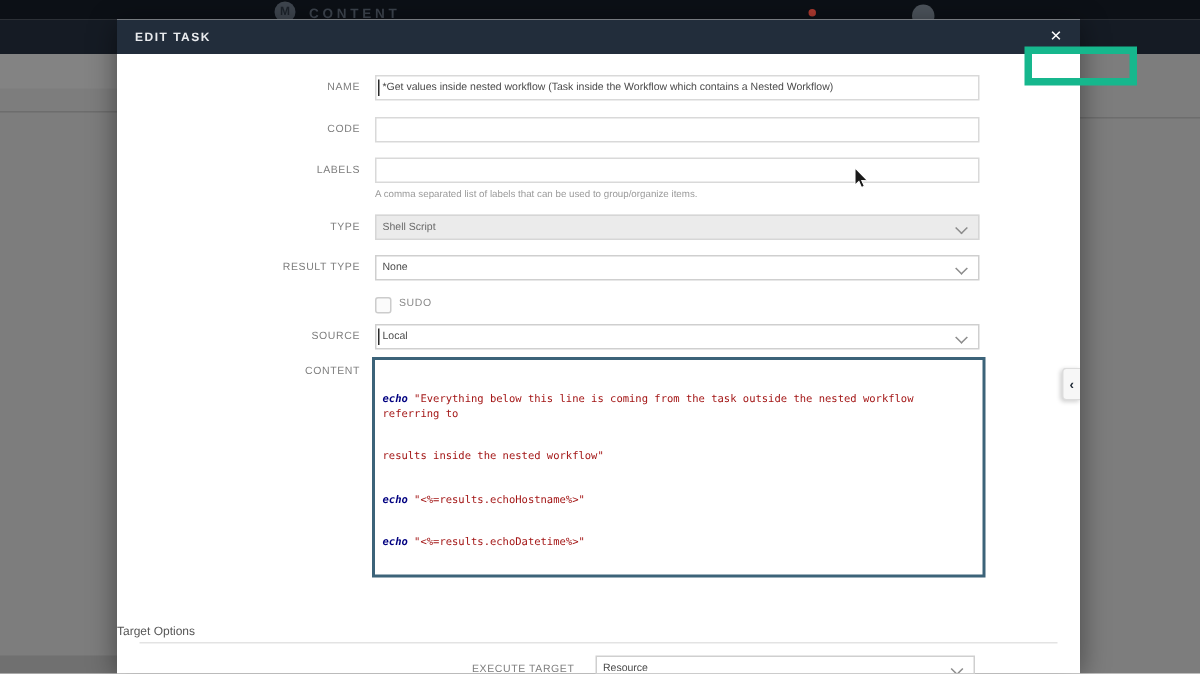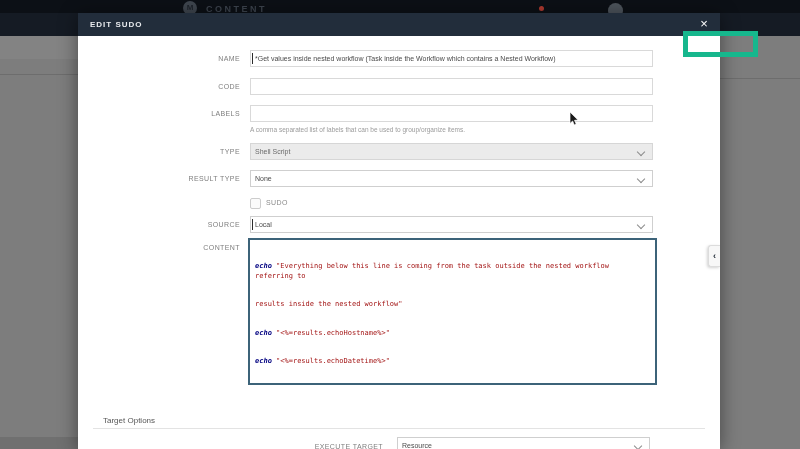--- a/index.html
+++ b/index.html
@@ -49,21 +49,21 @@
     font-family:"DejaVu Sans Mono", monospace;font-size:7px;line-height:9.5px;white-space:pre-wrap;}
   .code-line{min-height:9.5px;}
   .code-kw{color:#000080;font-weight:bold;font-style:italic;}
   .code-str{color:#a31515;}
 
   .panel-toggle{position:absolute;left:630px;top:232px;width:12px;height:22px;box-sizing:border-box;
     background:#f7f7f7;border:1px solid #dcdcdc;border-right:none;border-radius:3px 0 0 3px;
     box-shadow:-1px 1px 3px rgba(0,0,0,0.18);text-align:center;line-height:20px;font-size:9px;
     color:#1d2733;font-weight:bold;cursor:pointer;}
 
-  .section-heading{position:absolute;left:25px;top:403px;font-size:8px;color:#565656;}
+  .section-heading{position:absolute;left:0;top:403px;font-size:8px;color:#565656;}
   .section-hr{position:absolute;left:15px;right:15px;top:415px;height:1px;background:#e3e3e3;}
   .exec-label{position:absolute;left:143px;top:425px;width:162px;text-align:right;font-size:7px;
     color:#7e7e7e;letter-spacing:0.4px;line-height:17px;}
   .exec-select{position:absolute;left:319px;top:424px;width:253px;height:17px;box-sizing:border-box;
     border:1px solid #cfcfcf;background:#fff;font-size:7px;color:#4a4a4a;line-height:15px;padding:0 4px;}
 
   
   .annotation{position:absolute;left:683px;top:31px;width:75px;height:26px;box-sizing:border-box;
     border:5px solid #16b78d;z-index:60;}
   .mouse-cursor{position:absolute;left:569px;top:112px;z-index:70;}
@@ -78,21 +78,21 @@
   <div class="avatar"></div>
 </div>
 <div class="subnav"></div>
 <div class="bl-band"></div>
 <div class="bl-line1"></div>
 <div class="bl-bottom"></div>
 <div class="br-line"></div>
 
 <div class="modal">
   <div class="modal-header">
-    <span class="modal-title">EDIT SUDO</span>
+    <span class="modal-title">EDIT TASK</span>
     <span class="close-btn">×</span>
   </div>
 
   <div class="row-label" style="top:37px;">NAME</div>
   <div class="field" style="top:37px;">*Get values inside nested workflow (Task inside the Workflow which contains a Nested Workflow)</div>
   <div class="caret" style="left:174px;top:40px;"></div>
 
   <div class="row-label" style="top:65px;">CODE</div>
   <div class="field" style="top:65px;"></div>
 

